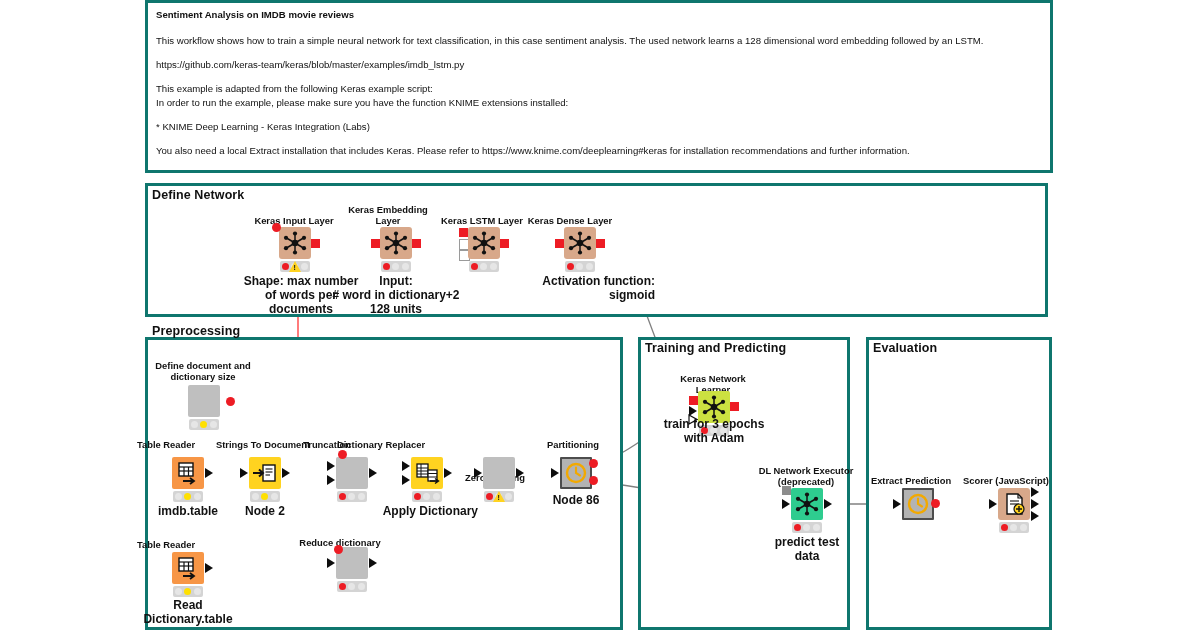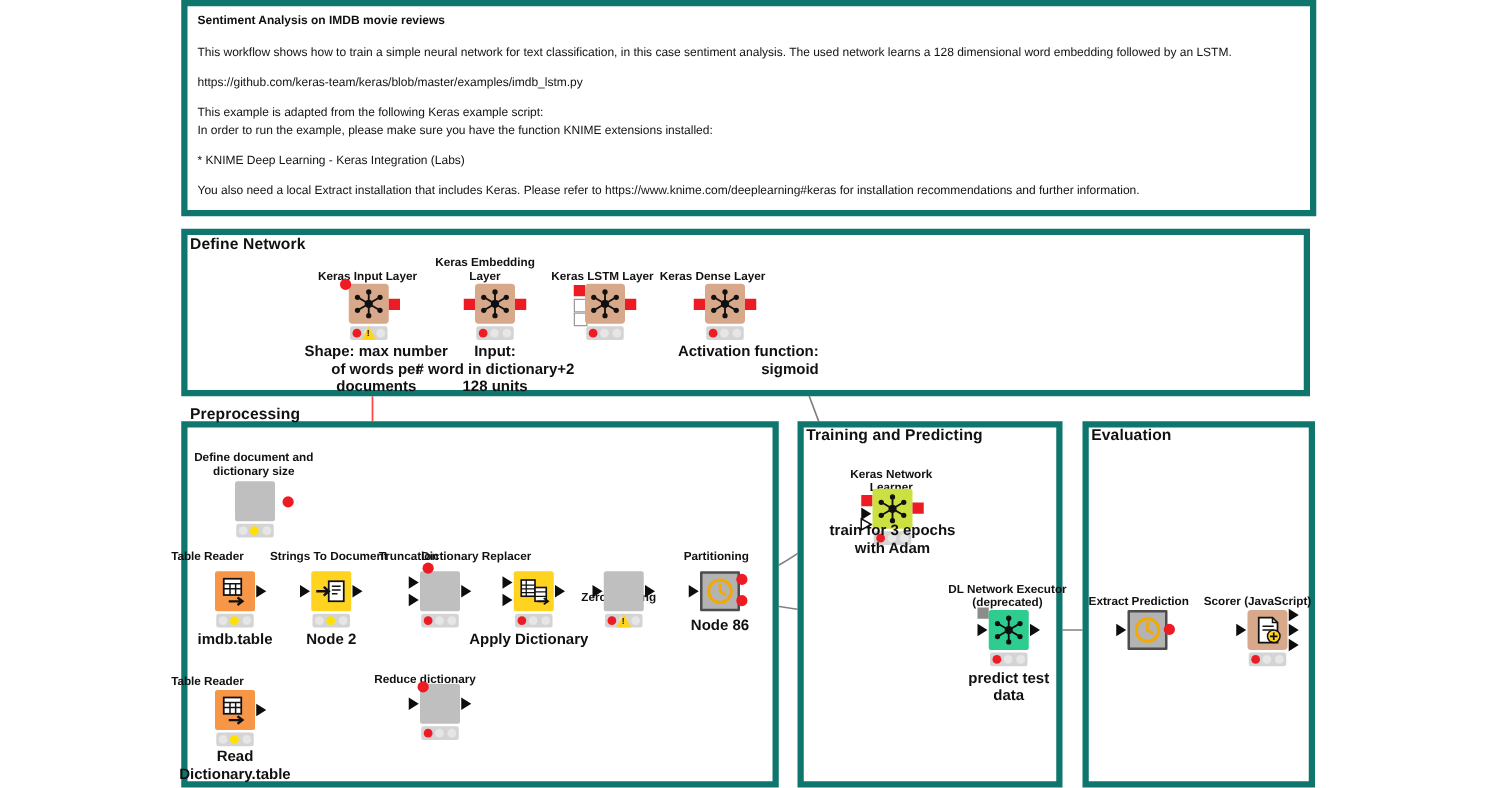--- a/index.html
+++ b/index.html
@@ -1,19 +1,19 @@
 <!DOCTYPE html>
 <html><head>
 <meta charset="utf-8">
 <style>
   html,body{margin:0;padding:0;background:#ffffff;}
   body{width:1200px;height:630px;position:relative;overflow:hidden;
        font-family:"Liberation Sans","DejaVu Sans",sans-serif;color:#1a1a1a;}
 
-  .frame{position:absolute;background:#ffffff;border:5px solid #0f766e;box-sizing:border-box;}
+  .frame{position:absolute;background:#ffffff;border:3px solid #0f766e;box-sizing:border-box;}
   .frame-title{position:absolute;font-size:12.5px;font-weight:bold;color:#111;letter-spacing:.1px;}
 
   
   .anno{position:absolute;left:8px;right:8px;top:6px;}
   .anno .t{font-size:9.6px;line-height:1.25;margin:0 0 12px 0;color:#111;}
   .anno .t.head{font-weight:bold;font-size:9.6px;margin-bottom:14px;}
   .anno .t.tight{margin-bottom:12px;}
 
   
   .node{position:absolute;}
@@ -339,21 +339,21 @@
       <line x1="17" y1="20" x2="26" y2="20" stroke="#111" stroke-width="1"></line>
       <path d="M19 24 L27 24 M24 21.5 L27.5 24 L24 26.5" stroke="#111" stroke-width="1.4" fill="none"></path>
     </svg>
   </div>
   <div class="ptri" style="left:444px;top:468px;"></div>
   <div class="status" style="left:412px;top:491px;">
     <span class="dot red"></span>
     <span class="dot gray"></span>
     <span class="dot gray"></span>
   </div>
-  <div class="nsub" style="left: 348px; top: 504px; white-space: pre-line;">Apply Dictionary</div>
+  <div class="nsub" style="left: 328px; top: 504px; white-space: pre-line; text-align: right;">Apply Dictionary</div>
 </div>
 
 <div class="node">
   <div class="nlabel" style="left: 420px; top: 453px; white-space: pre-line; margin-top: 20px;">Zero Padding</div>
   <div class="ptri" style="left:474px;top:468px;"></div>
   <div class="nbody gray" style="left:483px;top:457px;"></div>
   <div class="ptri" style="left:516px;top:468px;"></div>
   <div class="status" style="left:484px;top:491px;">
     <span class="dot red"></span>
     <span class="dot gray"></span>

